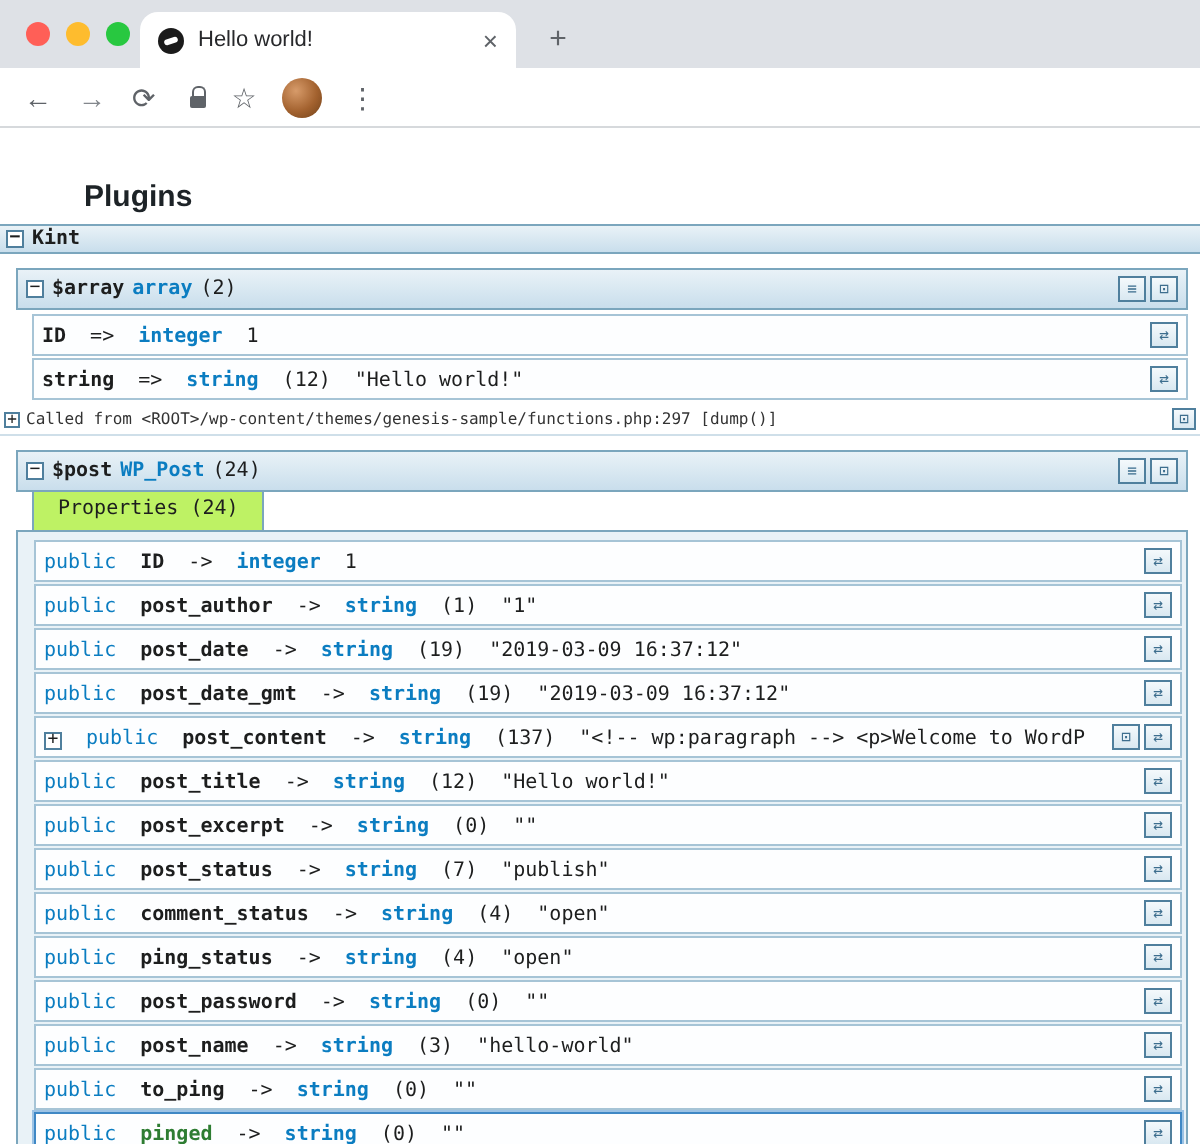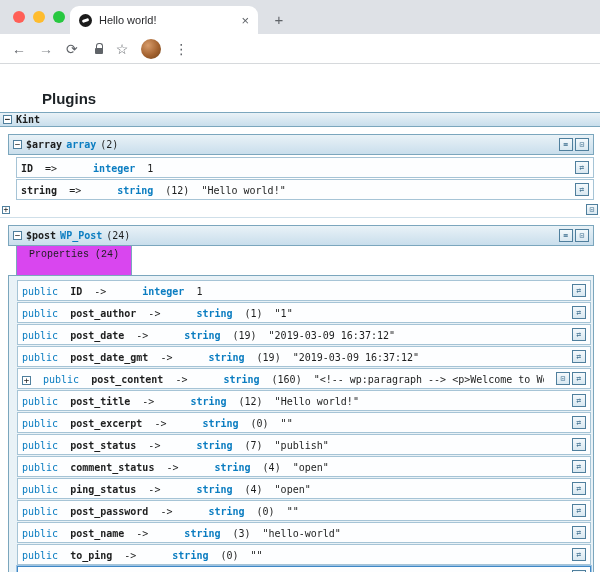--- a/index.html
+++ b/index.html
@@ -65,39 +65,39 @@
     display:flex; align-items:center; justify-content:center; font-family:inherit;
   }
   .rows { margin:2px 0 0 8px; }
   .krow {
     display:flex; align-items:flex-end; gap:12px; padding:3px 4px; margin-bottom:1px;
     border:1px solid #a6c4d6; background:#fdfeff; white-space:nowrap;
   }
   .krow > span { flex:none; }
   .krow .key { font-weight:bold; }
   .krow .access { color:#0b7dc1; }
-  .krow .ktype { color:#0b7dc1; font-weight:bold;margin-left:24px; }
+  .krow .ktype { color:#0b7dc1; font-weight:bold; }
   .krow .kval { flex:0 1 auto; min-width:0; overflow:hidden; }
   .krow.hl { border-color:#3f88c5; box-shadow:0 0 0 1px #9cc3e5; }
   .key.green { color:#2e7d32; }
 
   .calledfrom {
     display:flex; align-items:center; gap:3px; font-size:8px; color:#333;
     padding:2px 2px; margin-top:2px; background:#fff; border-bottom:1px solid #cfdfe9;
   }
   .calledfrom .tgl { width:8px; height:8px; min-width:8px; font-size:8px; line-height:5px; }
   .calledfrom .ibtn { width:12px; height:11px; }
 
   .tabrow { display:flex; margin-left:8px; position:relative; z-index:2; }
   .ktab {
     padding:3px 12px 4px; font-size:10px; cursor:pointer;
     border:1px solid #7ba6bd; border-top:none;
     background:linear-gradient(#dfedf5,#c2dae9);
   }
-  .ktab.active { background:#d946ef; padding-bottom:15px; margin-bottom:-1px; z-index:3; position:relative;font-family:Liberation Mono, monospace; }
+  .ktab.active { background:#bef264; padding-bottom:5px; margin-bottom:-1px; z-index:3; position:relative; }
   .panel {
     border:1px solid #7ba6bd; background:#e9f2f7; padding:4px 2px 2px 8px;
     position:relative; z-index:1;
   }
   .panel .krow { margin-bottom:1px; }
 </style>
 </head>
 <body>
 
 <div>
@@ -170,20 +170,21 @@
     <span class="ricons">
 
       <button class="ibtn swap">⇄</button>
     </span>
   </div>
           </div>
       </div>
 
       <div class="calledfrom">
         <span class="tgl">+</span>
+        <span>Called from &lt;ROOT&gt;/wp-content/themes/genesis-sample/functions.php:297 [dump()]</span>
         <span class="ricons">
           <button class="ibtn">⊡</button>
         </span>
       </div>
 
       <div class="sec">
         <div class="sechdr">
           <span class="tgl">−</span>
           <span class="varname">$post</span>
           <span class="typename">WP_Post</span>
@@ -249,21 +250,21 @@
 
       <button class="ibtn swap">⇄</button>
     </span>
   </div>
               <div class="krow">
     <span class="tgl">+</span>
     <span class="access">public</span>
     <span class="key">post_content</span>
     <span class="op">-&gt;</span>
     <span class="ktype">string</span>
-    <span class="ksize">(160)</span>
+    <span class="ksize">(137)</span>
     <span class="kval">"&lt;!-- wp:paragraph --&gt; &lt;p&gt;Welcome to WordPress. This is</span>
     <span class="ricons">
       <button class="ibtn extra">⊡</button>
       <button class="ibtn swap">⇄</button>
     </span>
   </div>
               <div class="krow">
 
     <span class="access">public</span>
     <span class="key">post_title</span>

